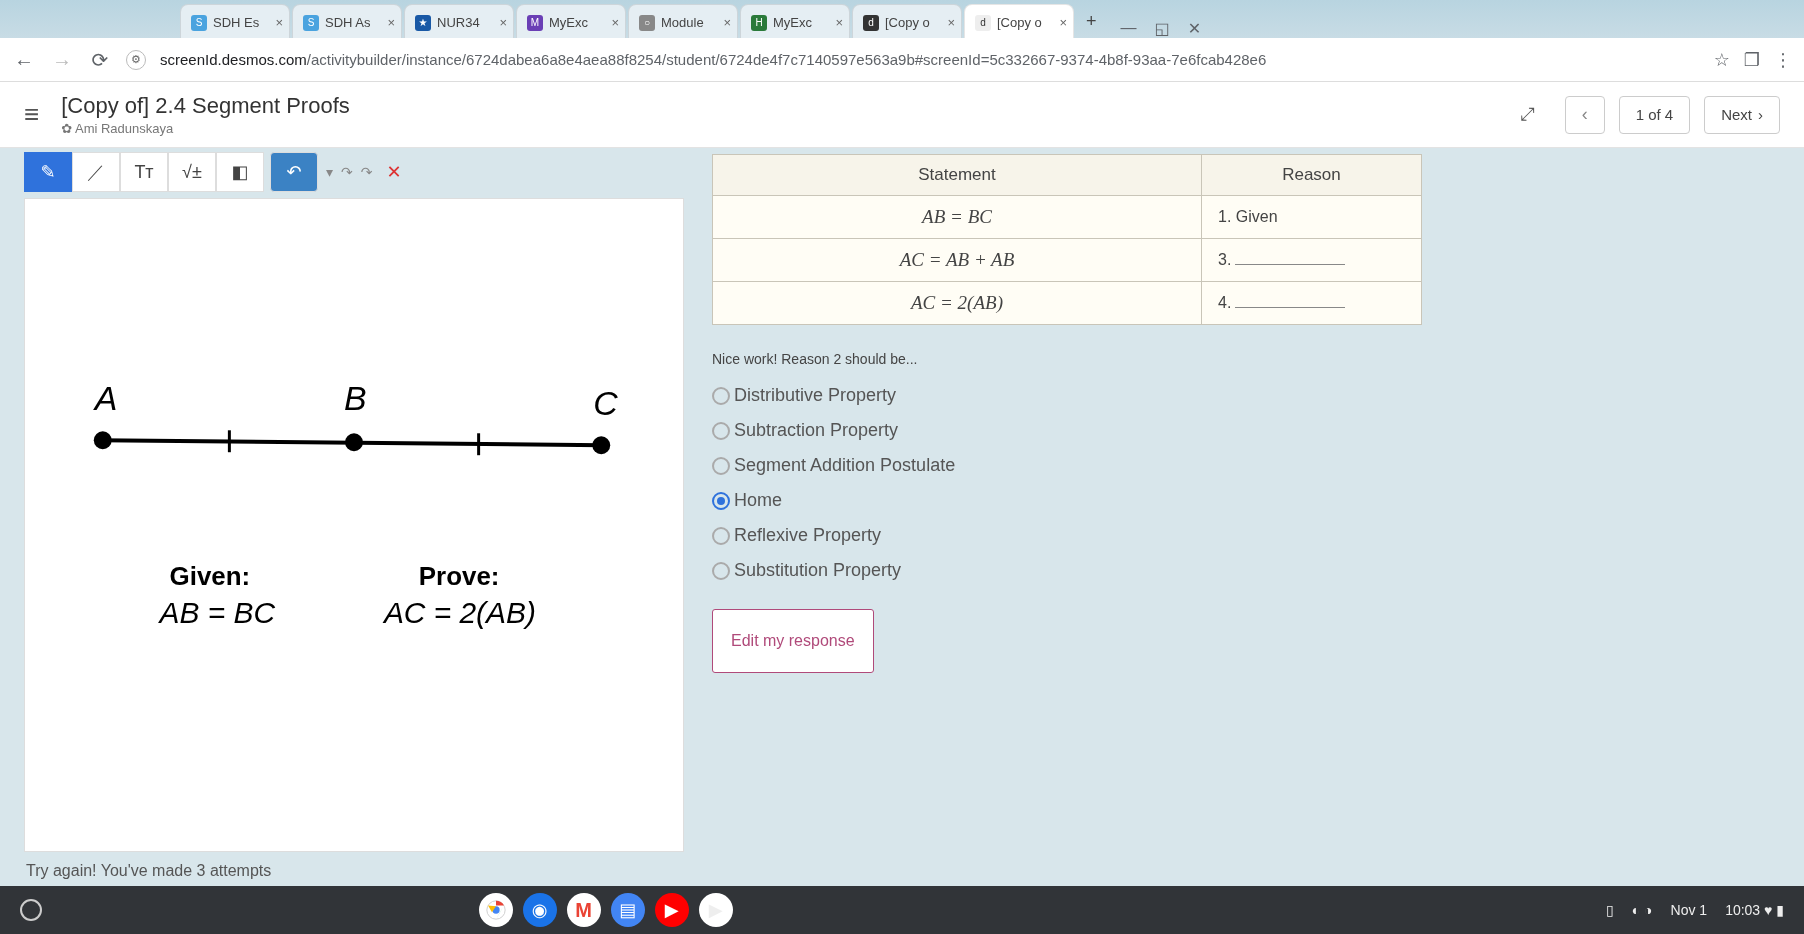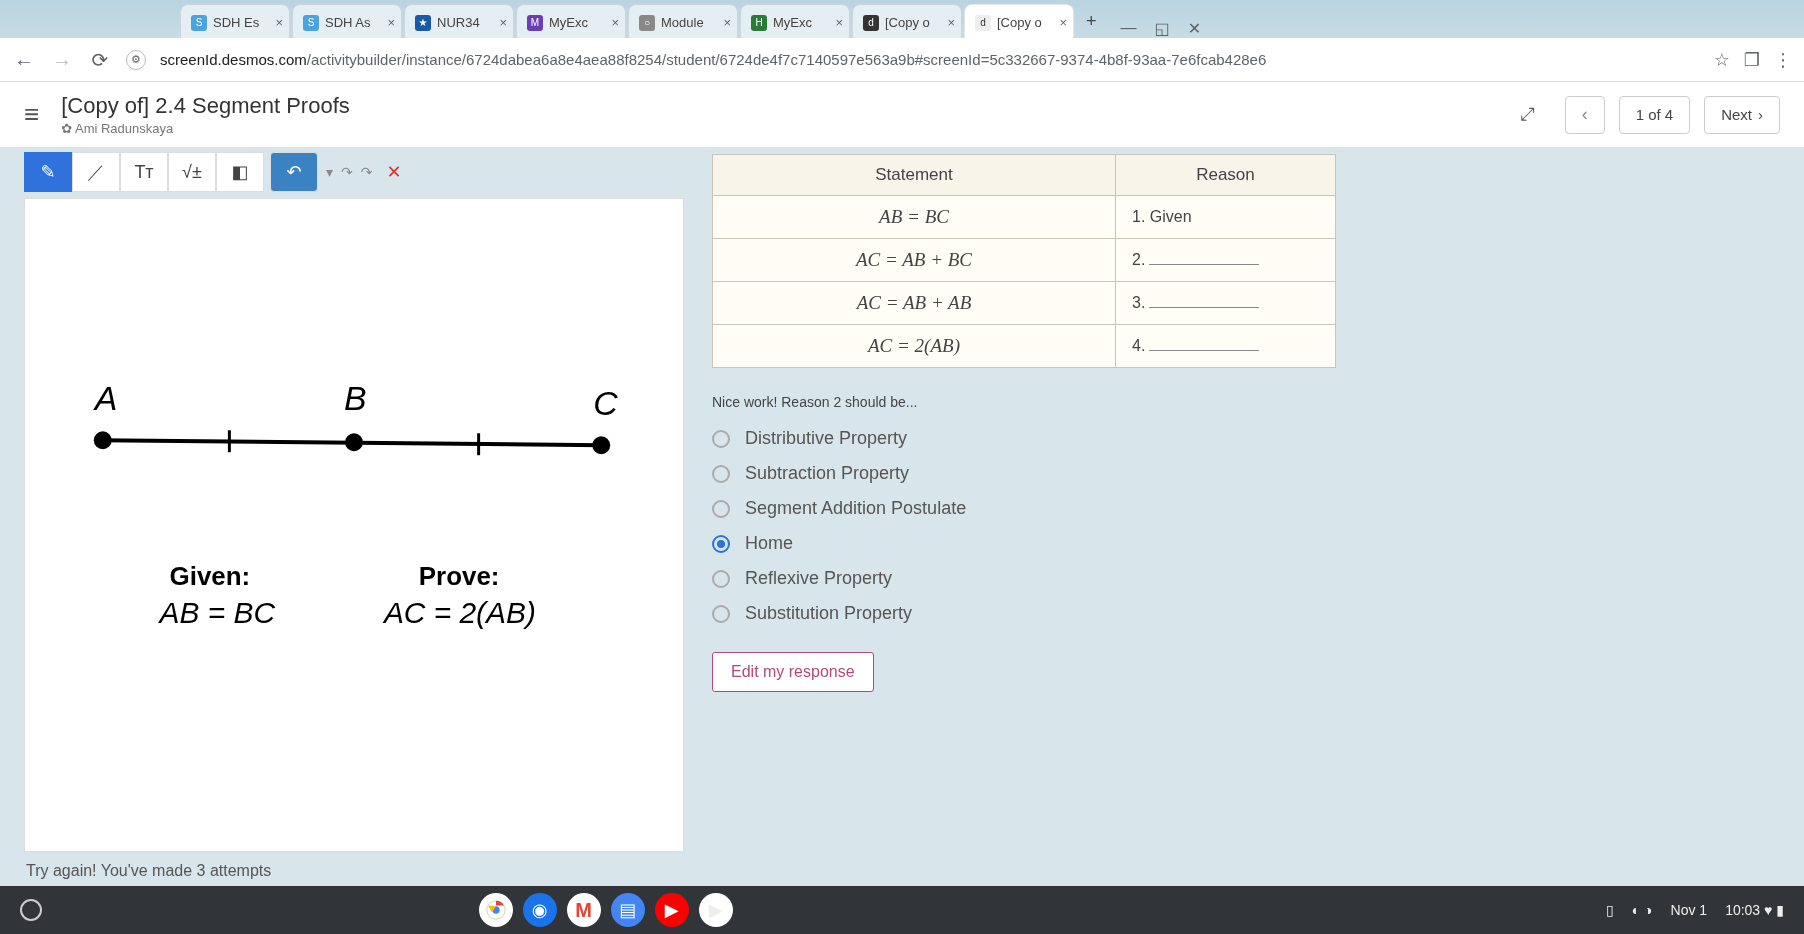--- a/index.html
+++ b/index.html
@@ -44,35 +44,35 @@
 .tsmall{font-size:14px;color:#888;margin-left:8px;cursor:pointer}
 .tclose{color:#d33;font-size:18px;margin-left:14px;cursor:pointer}
 
 .sketch{flex:1;border:1px solid #ddd;background:#fff;position:relative;margin-top:4px}
 .sketch svg{width:100%;height:100%}
 
 .attempts{font-size:16px;color:#555;margin-top:4px;padding:6px 2px}
 
 .rightcol{flex:1;padding:6px 10px 0 28px}
 
-.ptable{border-collapse:collapse;width:624px;background:#fffdf5}
+.ptable{border-collapse:collapse;width:710px;background:#fffdf5}
 .ptable th,.ptable td{border:1px solid #c9c5b8;padding:10px 16px;font-size:17px;text-align:center;color:#444}
 .ptable th{background:#f7f4ea;font-weight:normal}
 .ptable .stmt{font-family:'Times New Roman',serif;font-style:italic;font-size:19px}
 .ptable .reason{text-align:left;width:220px;font-size:16px}
 .blank{display:inline-block;border-bottom:1px solid #888;width:110px;height:14px;margin-left:4px}
 
 .prompt{font-size:14px;color:#444;margin:26px 0 18px}
 .opts{display:flex;flex-direction:column;gap:14px}
-.opt{display:flex;align-items:center;gap:15px;font-size:18px;color:#555;cursor:pointer}
+.opt{display:flex;align-items:center;gap:4px;font-size:18px;color:#555;cursor:pointer}
 .radio{width:18px;height:18px;border:2px solid #aaa;border-radius:50%;display:flex;align-items:center;justify-content:center}
 .radio.sel{border-color:#2f72dc}
 .radio.sel::after{content:"";width:8px;height:8px;background:#2f72dc;border-radius:50%}
 
-.editbtn{border:1px solid #b04a7a;color:#b04a7a;background:#fff;padding:10px 18px;font-size:16px;border-radius:3px;margin-top:28px;cursor:pointer}
+.editbtn{border:1px solid #b04a7a;color:#b04a7a;background:#fff;padding:22px 18px;font-size:16px;border-radius:3px;margin-top:28px;cursor:pointer}
 
 
 .taskbar{position:absolute;bottom:0;left:0;right:0;height:48px;background:rgba(20,20,25,.85);display:flex;align-items:center;padding:0 20px;color:#eee;font-size:14px}
 .launcher{width:22px;height:22px;border:2px solid #ccc;border-radius:50%;cursor:pointer}
 .tray{display:flex;gap:10px;margin:0 auto}
 .tico{width:34px;height:34px;border-radius:50%;display:flex;align-items:center;justify-content:center;font-size:18px;cursor:pointer}
 .clock{margin-left:auto;display:flex;align-items:center;gap:18px}
 </style>
 </head>
 <body>
@@ -199,24 +199,20 @@
       <tbody>
             <tr>
         <th>Statement</th>
         <th>Reason</th>
       </tr>
       <tr>
         <td class="stmt">AB = BC</td>
         <td class="reason">1. Given</td>
       </tr>
       <tr>
-        <td class="stmt">AC = AB + BC</td>
-        <td class="reason"><span>2.</span><span class="blank"></span></td>
-      </tr>
-      <tr>
         <td class="stmt">AC = AB + AB</td>
         <td class="reason"><span>3.</span><span class="blank"></span></td>
       </tr>
       <tr>
         <td class="stmt">AC = 2(AB)</td>
         <td class="reason"><span>4.</span><span class="blank"></span></td>
       </tr>
     </tbody>
         </table>
 

